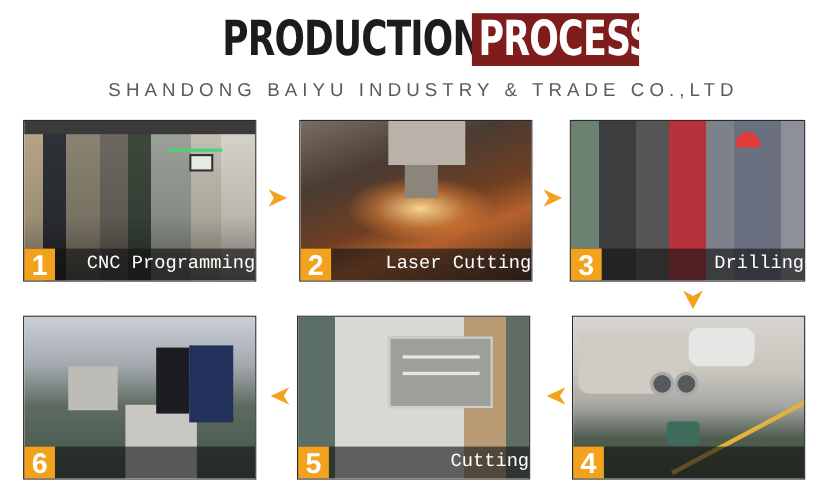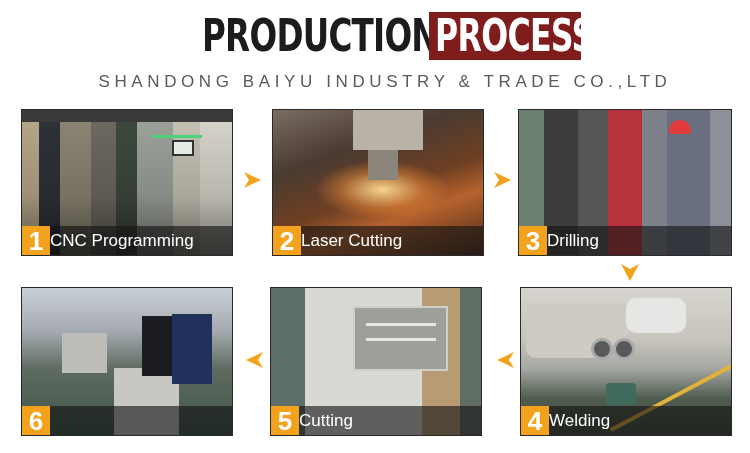--- a/index.html
+++ b/index.html
@@ -39,22 +39,22 @@
     background: rgba(20,20,20,0.62);
   }
   .panel .badge {
     position: absolute; left: 0; bottom: 0; width: 28px; height: 29px;
     background: #f2a21c; color: #ffffff; font-weight: bold; font-size: 26px;
     line-height: 30px; text-align: center;
     font-family: "Liberation Sans", sans-serif;
   }
   .panel .caption {
     position: absolute; left: 28px; right: 0; bottom: 0; height: 29px;
-    color: #ffffff; font-size: 17px; line-height: 30px; text-align: left;
-    font-family: Liberation Sans, sans-serif; white-space: nowrap;
+    color: #ffffff; font-size: 17px; line-height: 30px; text-align: right;
+    font-family: Liberation Mono, monospace; white-space: nowrap;
   }
 
   .arrow { position: absolute; width: 20px; height: 20px; }
 
   
   .photo-cnc {
     background:
       linear-gradient(180deg, rgba(0,0,0,0) 0%, rgba(0,0,0,0.15) 60%, rgba(0,0,0,0.5) 100%),
       linear-gradient(90deg, #b8a88a 0 8%, #2f3238 8% 18%, #8d8675 18% 33%, #6e6a62 33% 45%, #3e4a3e 45% 55%, #9ea39c 55% 72%, #c7c3b5 72% 85%, #d9d6cc 85% 100%);
   }
@@ -168,14 +168,13 @@
   <div class="photo photo-weld">
     <div class="shape" style="left:5px; top:15px; width:105px; height:55px; background:#cfcac2; border-radius:0 0 40px 10px;"></div>
     <div class="shape" style="left:105px; top:10px; width:60px; height:35px; background:#e6e6e4; border-radius:10px;"></div>
     <div class="shape" style="left:70px; top:50px; width:22px; height:22px; border-radius:50%; background:#58595b; border:3px solid #aaa;"></div>
     <div class="shape" style="left:92px; top:50px; width:22px; height:22px; border-radius:50%; background:#58595b; border:3px solid #aaa;"></div>
     <div class="shape" style="left:85px; top:95px; width:30px; height:22px; background:#3f6b5c; border-radius:4px;"></div>
     <div class="shape" style="left:90px; top:140px; width:140px; height:4px; background:#e2b23a; transform:rotate(-28deg); transform-origin:left center;"></div>
   </div>
   <div class="caption-band"></div>
   <div class="badge">4</div>
-  <div class="caption">Welding</div>
 </div>
 
 </body></html>

